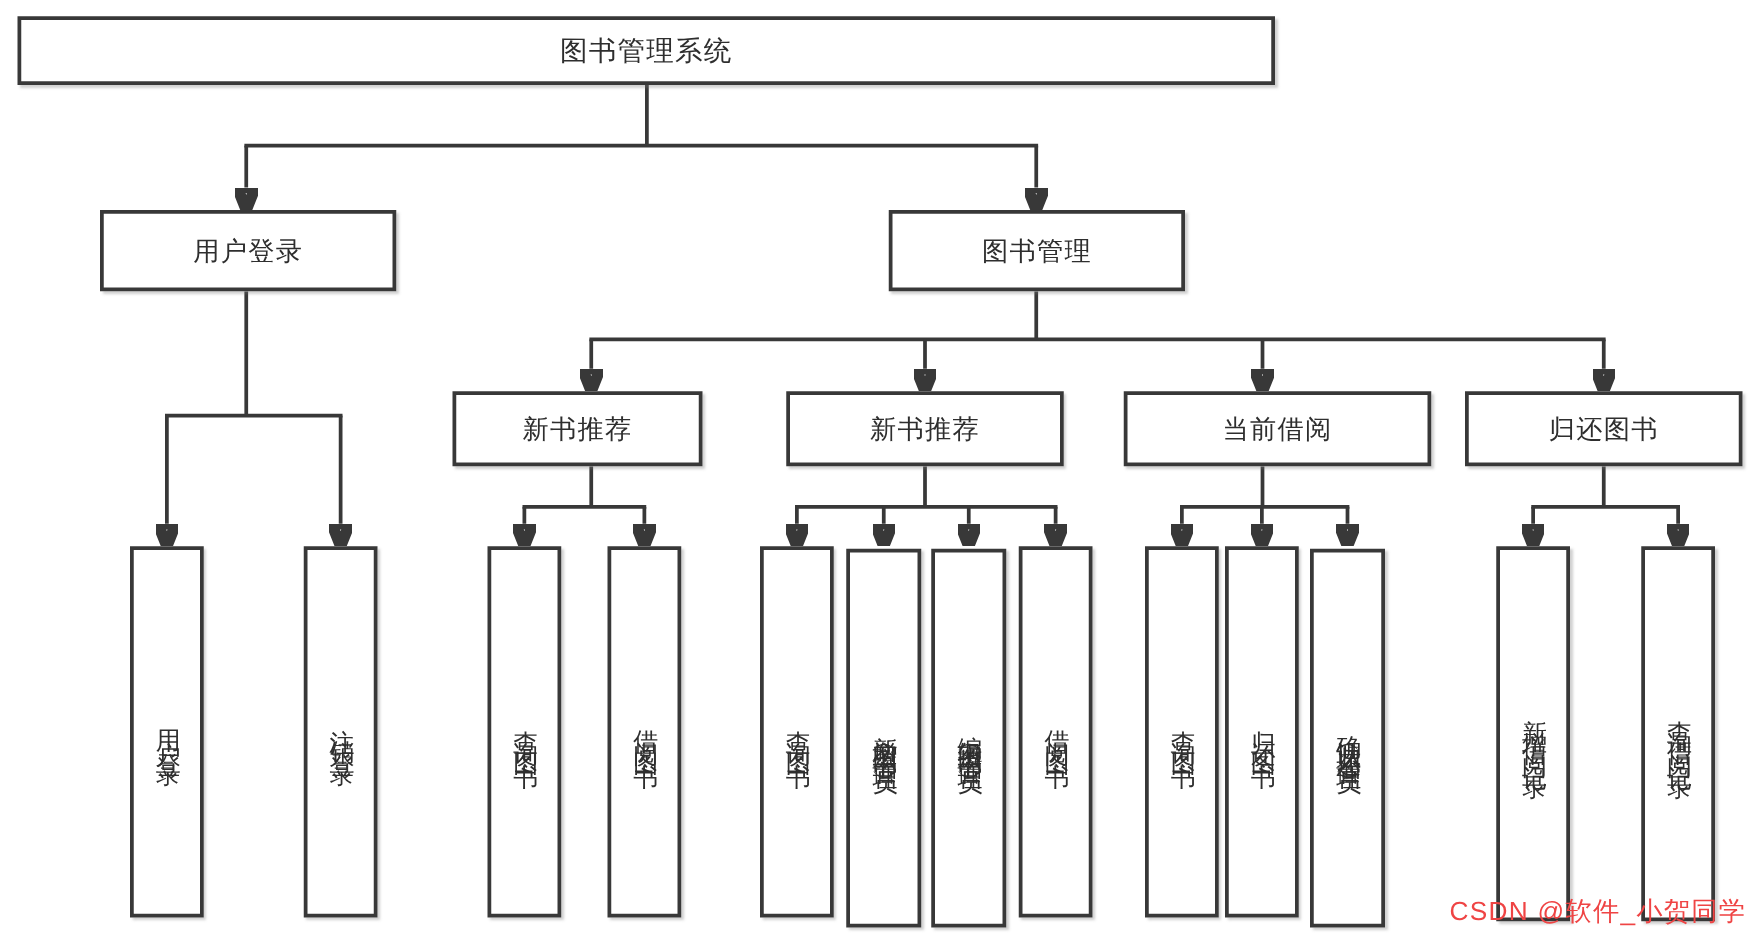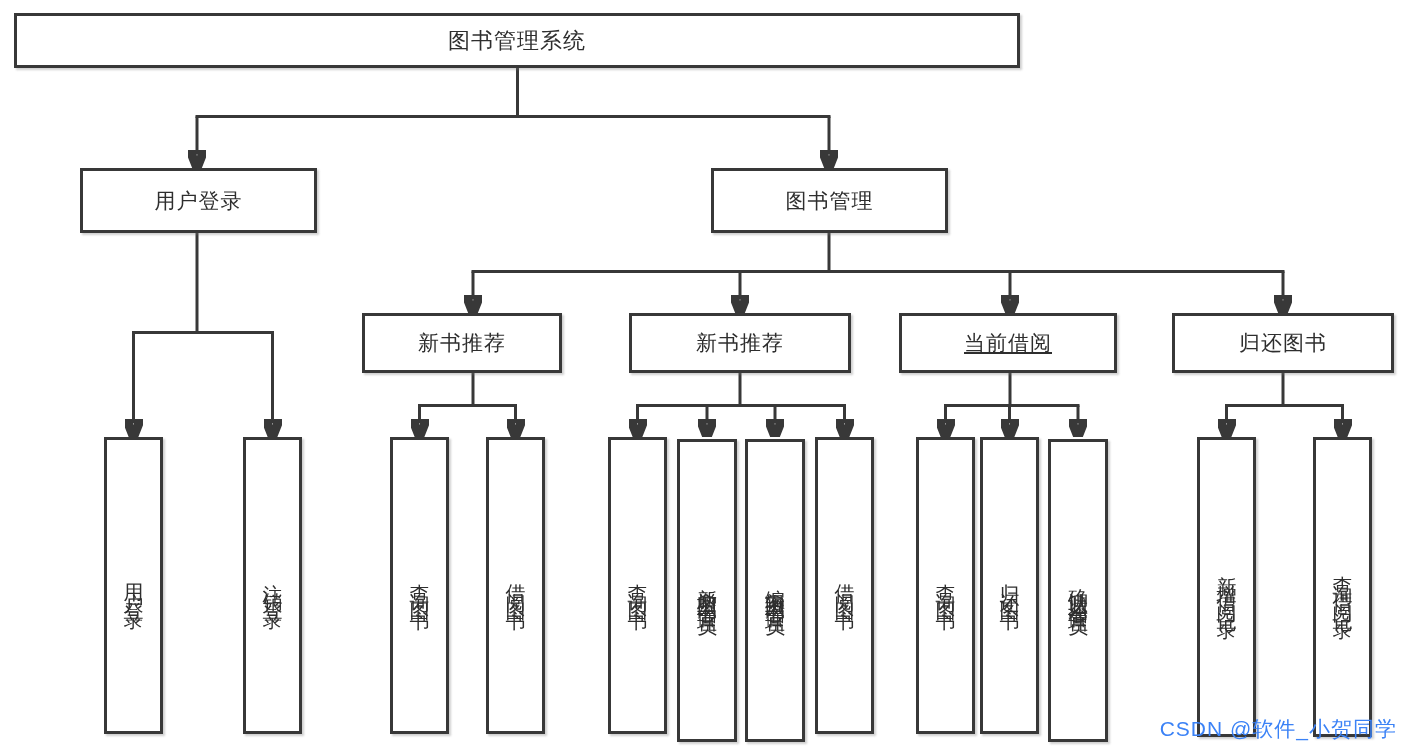--- a/index.html
+++ b/index.html
@@ -19,21 +19,21 @@
   .title-box{font-size:22px;letter-spacing:1px;}
   .h-box{font-size:21px;letter-spacing:1px;}
   .v-box span{
     writing-mode:vertical-rl;text-orientation:mixed;
     font-size:20px;line-height:1.05;letter-spacing:9px;
     white-space:nowrap;
   }
   .v-box.tight span{letter-spacing:4px;}
   .watermark{
     position:absolute;right:8px;bottom:4px;
-    font-size:21px;color:#3b82f6;letter-spacing:1px;white-space:nowrap;
+    font-size:21px;color:#ef4444;letter-spacing:1px;white-space:nowrap;
   }
 </style>
 </head>
 <body>
 
 <div class="stage">
 
   <svg class="wires" width="1405" height="747" viewBox="0 0 1405 747">
     <defs>
       <marker id="ah" markerUnits="strokeWidth" markerWidth="6" markerHeight="6" refX="0" refY="3" orient="auto">
@@ -92,21 +92,21 @@
   <div class="node h-box" style="left:711px;top:168px;width:237px;height:65px;">
     <span>图书管理</span>
   </div>
 
   <div class="node h-box" style="left:362px;top:313px;width:200px;height:60px;">
     <span>新书推荐</span>
   </div>
   <div class="node h-box" style="left:629px;top:313px;width:222px;height:60px;">
     <span>新书推荐</span>
   </div>
-  <div class="node h-box" style="left:899px;top:313px;width:218px;height:60px;text-decoration:underline;">
+  <div class="node h-box" style="left:899px;top:313px;width:246px;height:60px;">
     <span>当前借阅</span>
   </div>
   <div class="node h-box" style="left:1172px;top:313px;width:222px;height:60px;">
     <span>归还图书</span>
   </div>
 
   <div class="node v-box" style="left:104px;top:437px;width:59px;height:297px;">
     <span>用户登录</span>
   </div>
   <div class="node v-box" style="left:243px;top:437px;width:59px;height:297px;">

